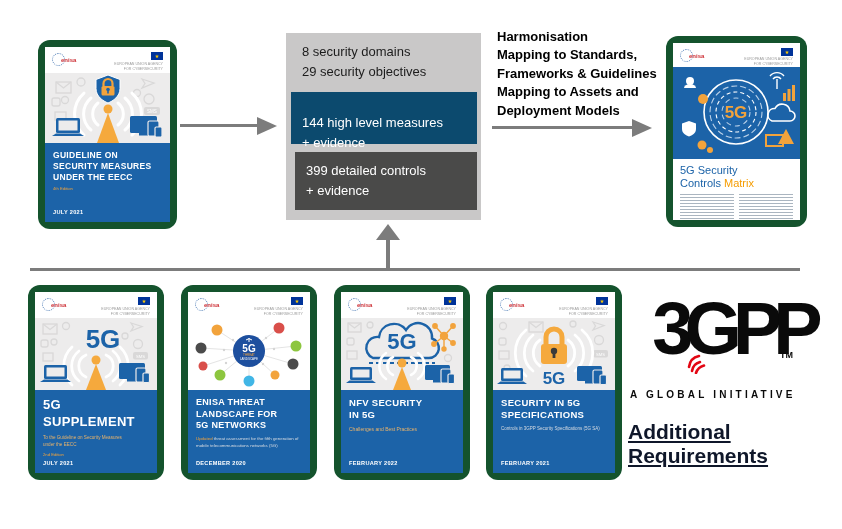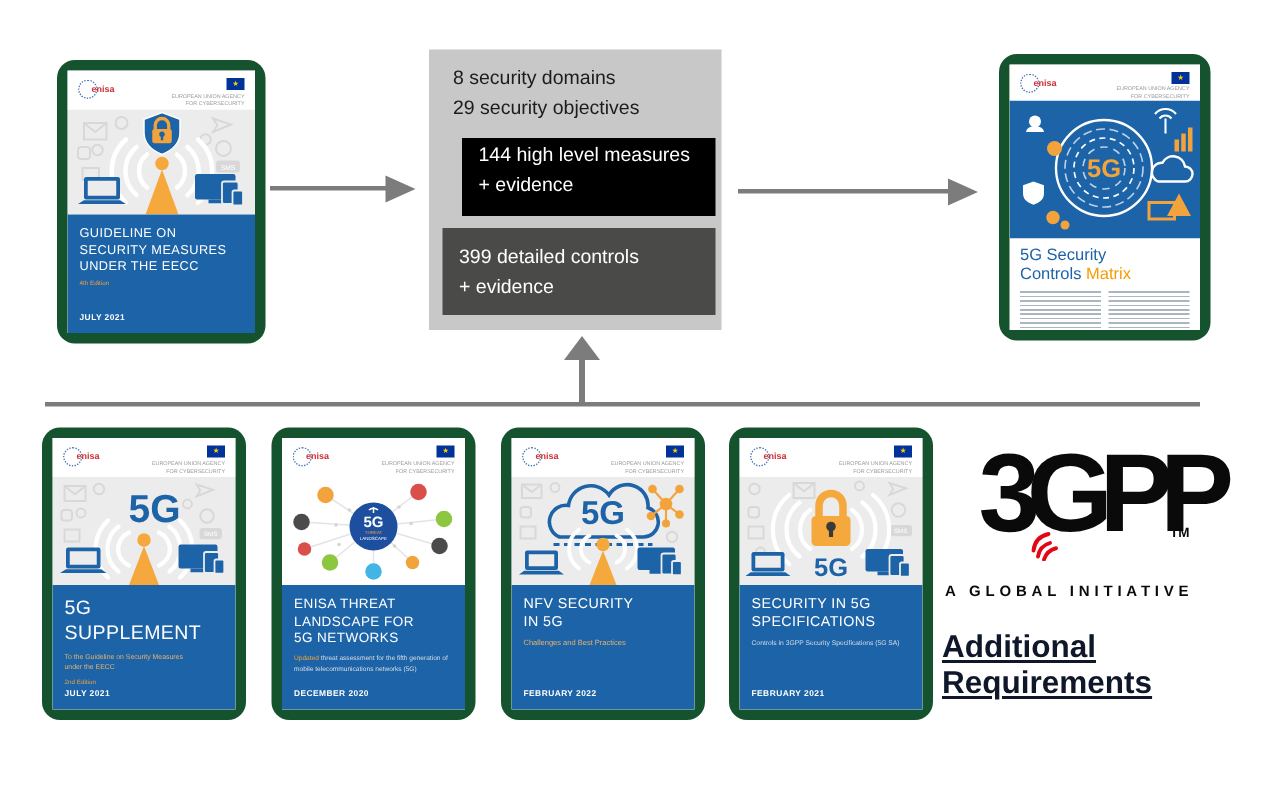--- a/index.html
+++ b/index.html
@@ -13,36 +13,36 @@
   .doc-header { position:relative; flex:none; background:#fff; }
   .enisa-logo { position:absolute; left:7px; top:6px; display:flex; align-items:center; }
   .enisa-ring { width:11px; height:11px; border:1px dotted #4a7ab5; border-radius:50%; }
   .enisa-word { color:#cd2f35; font-size:6px; font-weight:bold; margin-left:-4px; }
   .eu-flag { position:absolute; right:7px; top:5px; width:12px; height:8px; background:#003399;
              display:flex; align-items:center; justify-content:center; color:#ffcc00; font-size:5px; line-height:1; }
   .agency { position:absolute; right:7px; top:15px; font-size:3.6px; line-height:1.35; color:#9a9a9a; text-align:right; }
   .cover { position:relative; flex:none; }
   .cover svg { display:block; }
   .band { background:#1c63a8; color:#fff; flex:1; padding:7px 8px; position:relative; box-sizing:border-box; }
-  .band-title { font-weight:normal; line-height:1.3; letter-spacing:0.3px; }
+  .band-title { font-weight:bold; line-height:1.3; letter-spacing:0.3px; }
   .band-sub { margin-top:4px; line-height:1.5; }
   .band-edition { color:#f2a33c; margin-top:3px; font-size:4.2px; }
   .band-date { position:absolute; left:8px; bottom:7px; font-size:5.6px; font-weight:bold; letter-spacing:0.3px; }
   
   .matrix-lower { padding:5px 7px; }
   .matrix-title { font-size:11px; font-weight:normal; color:#1c63a8; line-height:1.2; }
   .matrix-title .accent { color:#f59c00; }
   .matrix-cols { display:flex; gap:5px; margin-top:4px; }
   .tcol { flex:1; height:32px;
           background:repeating-linear-gradient(to bottom,#aab5c0 0,#aab5c0 1px,transparent 1px,transparent 3px); }
   
   .center-box { position:absolute; left:286px; top:33px; width:195px; height:187px; background:#c9c8c8; }
   .cb-head { padding:9px 0 0 16px; font-size:13px; color:#1c1c1c; line-height:1.5; }
-  .cb-mid  { margin:11px 4px 0 22px; height:52px; background:#000000; color:#fff; font-size:13px;
-             line-height:1.5; padding:1px 0 0 11px; box-sizing:border-box; }
+  .cb-mid  { margin:11px 4px 0 5px; height:52px; background:#0c4a6e; color:#fff; font-size:13px;
+             line-height:1.5; padding:21px 0 0 11px; box-sizing:border-box; }
   .cb-dark { margin:8px 4px 0 9px; height:58px; background:#4a4a49; color:#fff; font-size:13px;
              line-height:1.5; padding:9px 0 0 11px; box-sizing:border-box; }
   
   .harmo { position:absolute; left:497px; top:28px; font-size:13px; font-weight:bold; color:#000; line-height:1.42; }
   
   .stem-h { position:absolute; height:3px; background:#7c7c7c; }
   .head-right { position:absolute; width:0; height:0; border-left:20px solid #7c7c7c;
                 border-top:9px solid transparent; border-bottom:9px solid transparent; }
   .stem-v { position:absolute; width:4px; background:#7c7c7c; }
   .head-up { position:absolute; width:0; height:0; border-bottom:16px solid #7c7c7c;
@@ -151,20 +151,27 @@
     <div class="cb-mid">
       <div>144 high level measures</div>
       <div>+ evidence</div>
     </div>
     <div class="cb-dark">
       <div>399 detailed controls</div>
       <div>+ evidence</div>
     </div>
   </div>
 
+  <div class="harmo">
+    <div>Harmonisation</div>
+    <div>Mapping to Standards,</div>
+    <div>Frameworks &amp; Guidelines</div>
+    <div>Mapping to Assets and</div>
+    <div>Deployment Models</div>
+  </div>
   <div class="stem-h" style="left:492px;top:126px;width:141px"></div>
   <div class="head-right" style="left:632px;top:118.5px"></div>
 
   <div class="tablet" style="left:666px;top:36px;width:141px;height:191px">
     <div class="page">
       <div class="doc-header" style="height:24px">
         <div class="enisa-logo">
           <span class="enisa-ring"></span>
           <span class="enisa-word">enisa</span>
         </div>

